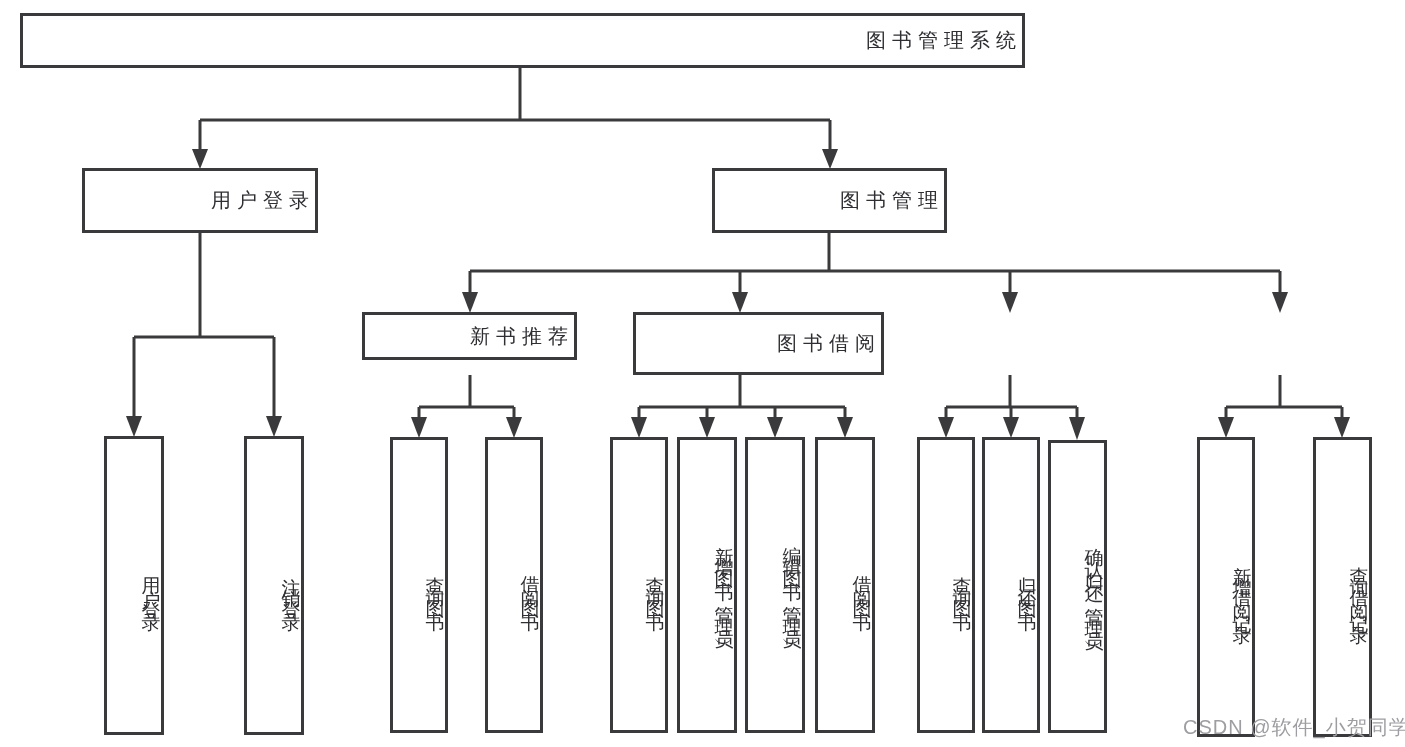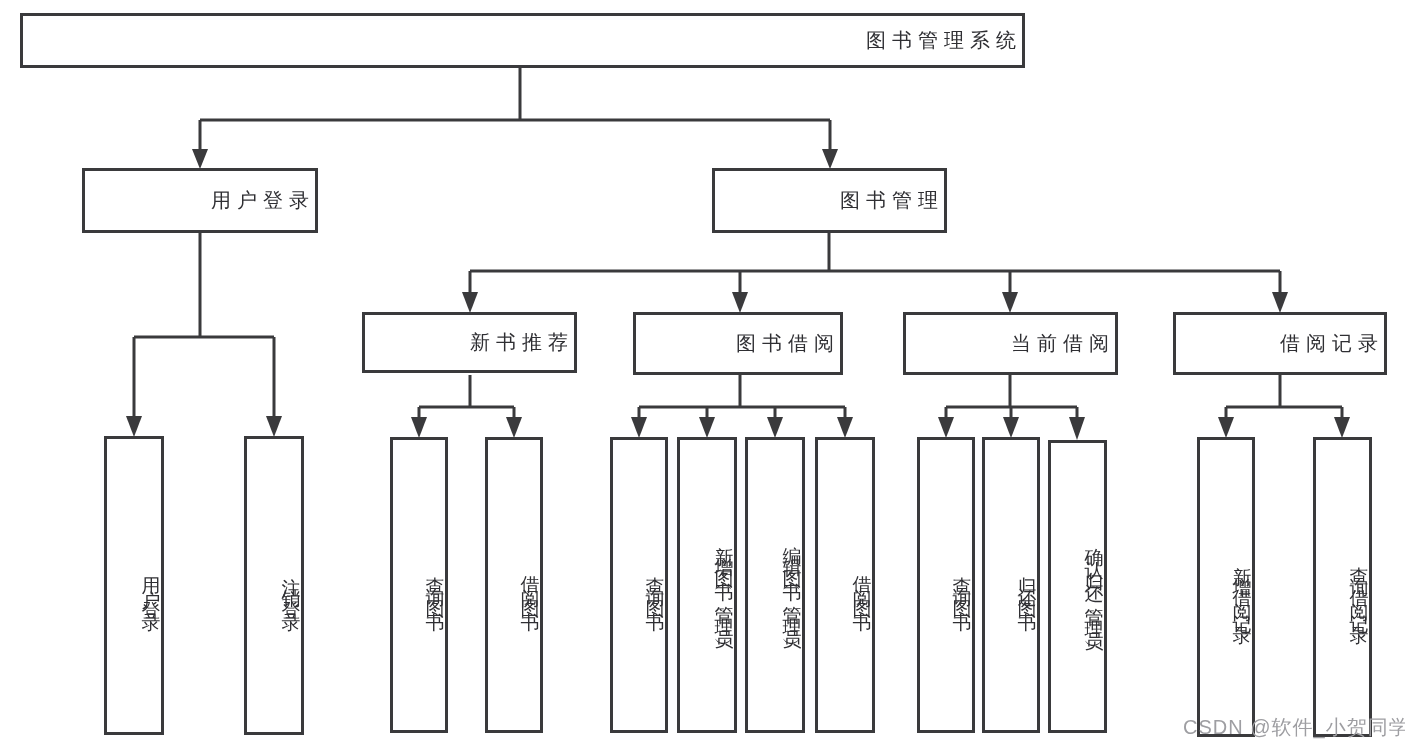--- a/index.html
+++ b/index.html
@@ -113,31 +113,25 @@
     <span class="label">图书管理</span>
   </div>
 
   <div class="node v" style="left:104px; top:436px; width:60px; height:299px;">
     <span class="label">用户登录</span>
   </div>
   <div class="node v" style="left:244px; top:436px; width:60px; height:299px;">
     <span class="label">注销登录</span>
   </div>
 
-  <div class="node h" style="left:362px; top:312px; width:215px; height:61px;">
+  <div class="node h" style="left:362px; top:312px; width:215px; height:48px;">
     <span class="label">新书推荐</span>
   </div>
-  <div class="node h" style="left:633px; top:312px; width:210px; height:63px;">
+  <div class="node h" style="left:633px; top:312px; width:251px; height:63px;">
     <span class="label">图书借阅</span>
-  </div>
-  <div class="node h" style="left:903px; top:312px; width:215px; height:63px;">
-    <span class="label">当前借阅</span>
-  </div>
-  <div class="node h" style="left:1173px; top:312px; width:214px; height:63px;">
-    <span class="label">借阅记录</span>
   </div>
 
   <div class="node v" style="left:390px; top:437px; width:58px; height:296px;">
     <span class="label">查询图书</span>
   </div>
   <div class="node v" style="left:485px; top:437px; width:58px; height:296px;">
     <span class="label">借阅图书</span>
   </div>
 
   <div class="node v" style="left:610px; top:437px; width:58px; height:296px;">

